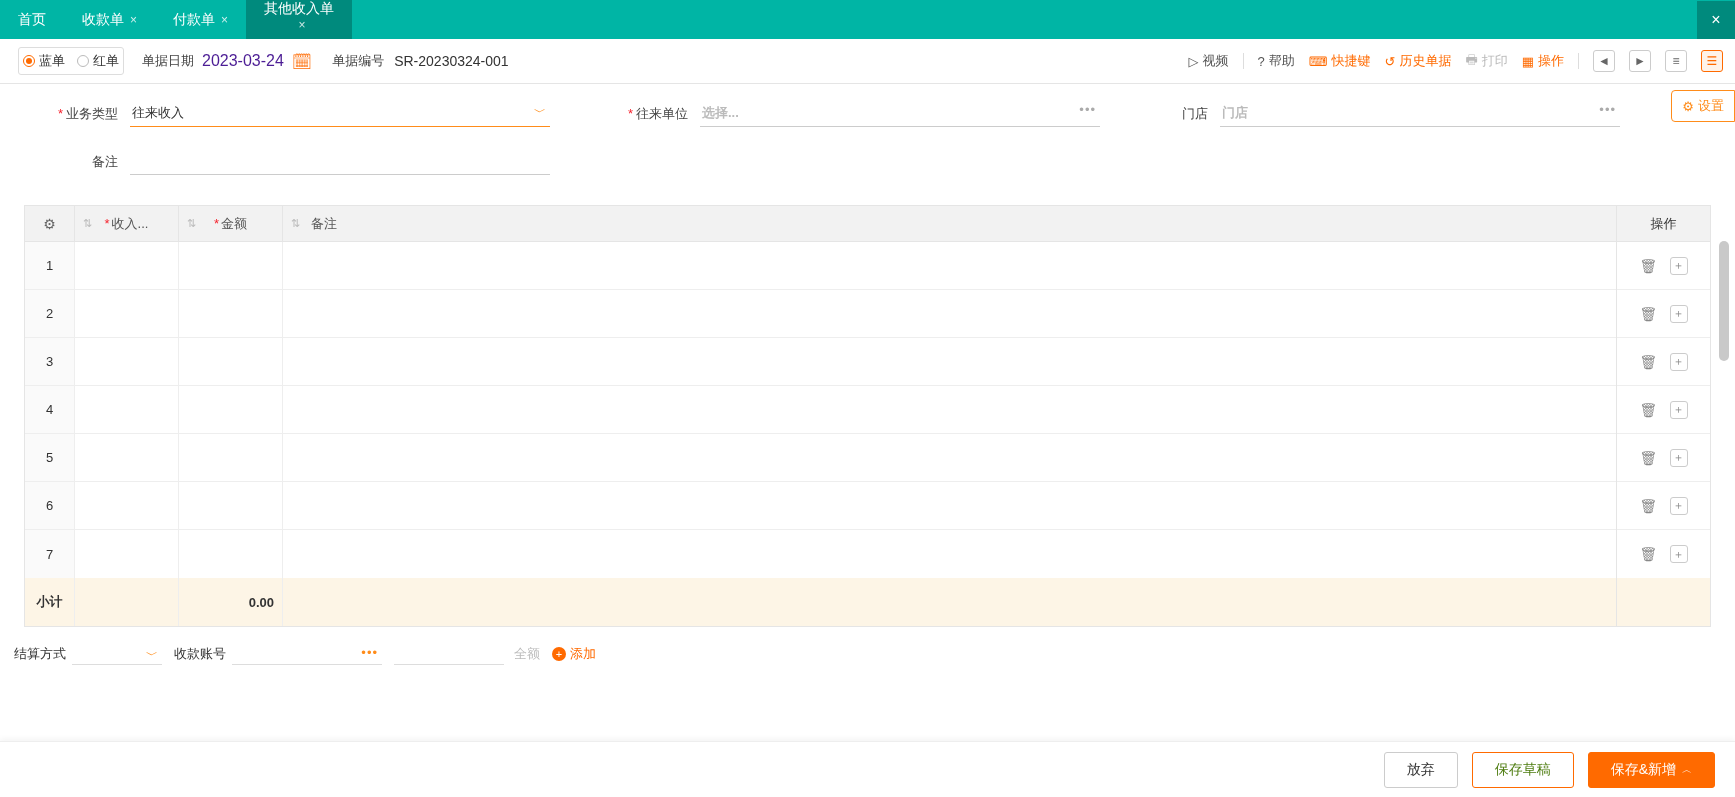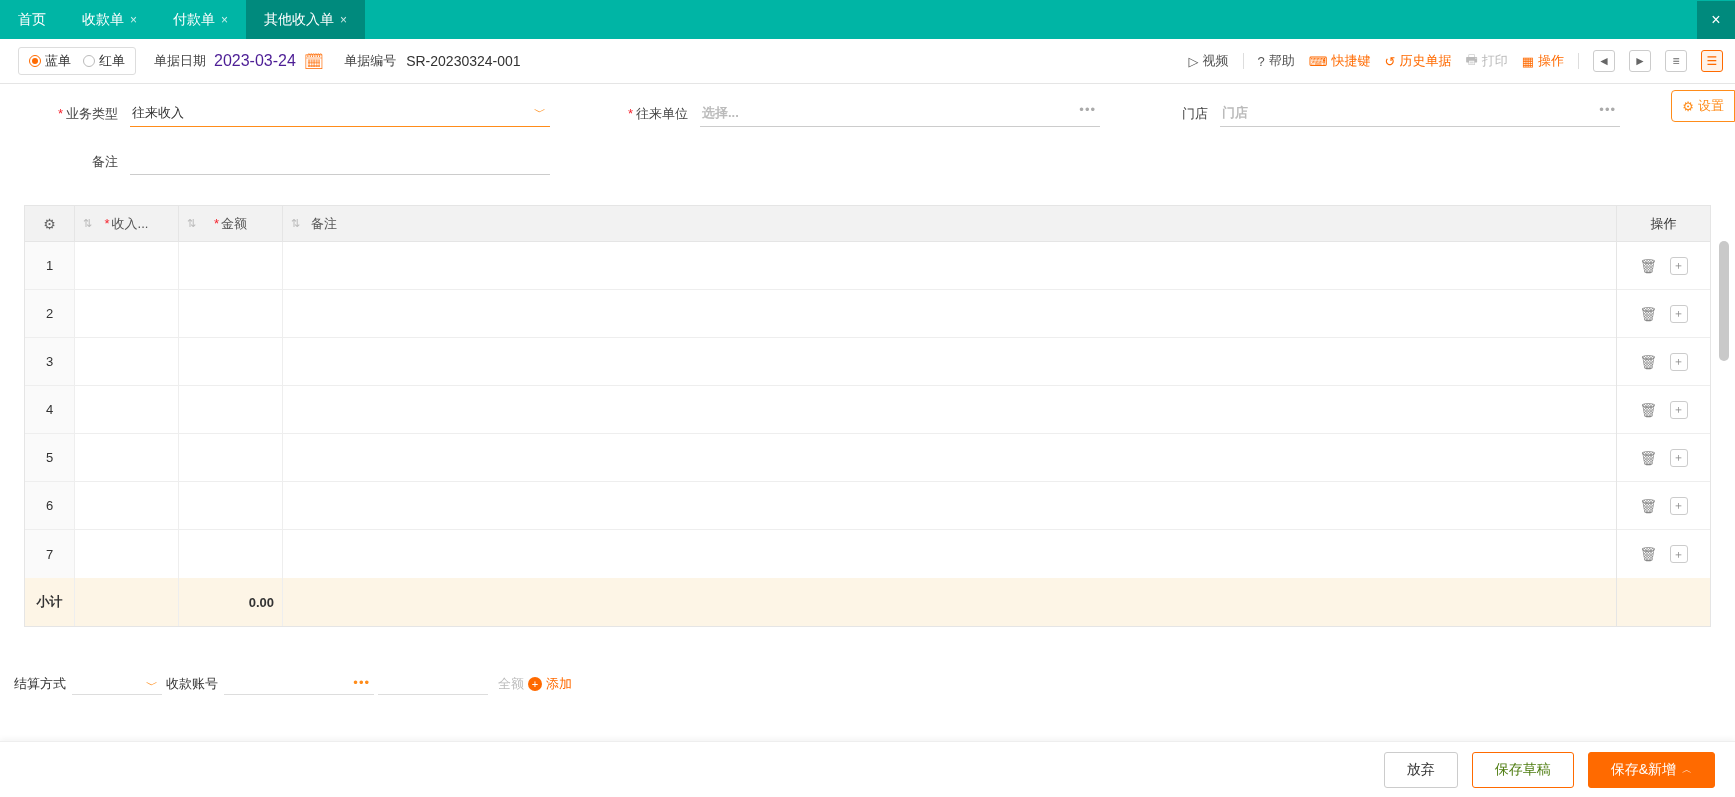--- a/index.html
+++ b/index.html
@@ -1,23 +1,23 @@
 <!DOCTYPE html>
 <html><head>
 <meta charset="utf-8">
 <style>
 * { margin:0; padding:0; box-sizing:border-box; font-family:"Microsoft YaHei","PingFang SC",sans-serif; }
 body { width:1735px; height:797px; background:#fff; font-size:13px; color:#333; overflow:hidden; position:relative; }
 .top-tabs { height:39px; background:#00b5a5; display:flex; align-items:center; }
 .top-tab { height:39px; padding:0 18px; display:flex; align-items:center; color:#fff; font-size:14px; cursor:pointer; }
-.top-tab.active { background:#008a7d; }
+.top-tab.active { background:#008a7d;flex-direction:column; }
 .top-tab .close-x { margin-left:6px; font-size:12px; opacity:.8; }
 .top-close-btn { margin-left:auto; width:38px; height:38px; background:#008a7d; display:flex; align-items:center; justify-content:center; color:#fff; font-size:16px; cursor:pointer; }
 .sub-bar { height:45px; border-bottom:1px solid #e5e5e5; display:flex; align-items:center; padding:0 12px 0 18px; background:#fff; }
-.radio-box { border:1px solid #ddd; border-radius:3px; padding:4px 10px; display:flex; align-items:center; gap:12px; }
+.radio-box { border:1px solid #ddd; border-radius:3px; padding:4px 4px; display:flex; align-items:center; gap:12px; }
 .radio-item { display:flex; align-items:center; gap:4px; cursor:pointer; font-size:13px; }
 .rcircle { width:12px; height:12px; border:1px solid #bbb; border-radius:50%; display:inline-flex; align-items:center; justify-content:center; }
 .rcircle.on { border-color:#ff6a00; }
 .rcircle.on::after { content:""; width:6px; height:6px; background:#ff6a00; border-radius:50%; }
 .sub-lbl { margin-left:18px; color:#444; }
 .date-val { margin-left:8px; font-size:16px; color:#4c1d95; }
 .calendar-icon { margin-left:8px; color:#ff6a00; font-size:16px; }
 .doc-num-lbl { margin-left:20px; color:#444; }
 .doc-num-val { margin-left:10px; color:#333; font-size:14px; }
 .sub-right { margin-left:auto; display:flex; align-items:center; gap:14px; }
@@ -57,21 +57,21 @@
 .td.col-idx { background:#fafafa; }
 .subtotal-row { background:#fdf5e6; font-weight:bold; }
 .tbl-right .thead { justify-content:center; }
 .op-th { width:100%; display:flex; align-items:center; justify-content:center; }
 .op-row { height:48px; display:flex; align-items:center; justify-content:center; gap:12px; border-bottom:1px solid #eee; }
 .op-row:last-child { border-bottom:none; }
 .op-ic { width:18px; height:18px; display:inline-flex; align-items:center; justify-content:center; color:#888; cursor:pointer; border:1px solid #ccc; border-radius:3px; font-size:11px; }
 .op-ic.trash { border:none; font-size:14px; }
 .gear { color:#666; font-size:14px; }
 .table-scroll-stub { position:absolute; right:-18px; top:36px; width:10px; height:120px; background:#c9c9c9; border-radius:5px; }
-.settle-row { margin:46px 24px 10px 14px; display:flex; align-items:center; gap:4px; }
+.settle-row { margin:16px 24px 10px 14px; display:flex; align-items:center; gap:12px; }
 .settle-field { display:flex; align-items:center; gap:6px; }
 .settle-inp { border-bottom:1px solid #ddd; min-width:90px; padding:2px 20px 2px 2px; position:relative; min-height:22px; }
 .settle-inp .drop-arrow { color:#ff8c1a; }
 .settle-inp .dots { color:#ff8c1a; }
 .full-amt { color:#bbb; margin-left:4px; }
 .add-link { color:#ff6a00; cursor:pointer; display:flex; align-items:center; gap:4px; }
 .plus-circle { width:14px; height:14px; border-radius:50%; background:#ff6a00; color:#fff; display:inline-flex; align-items:center; justify-content:center; font-size:11px; }
 .footer { position:absolute; left:0; right:0; bottom:0; height:56px; border-top:1px solid #eee; box-shadow:0 -2px 6px rgba(0,0,0,.05); display:flex; align-items:center; justify-content:flex-end; padding:0 20px; gap:14px; background:#fff; }
 .btn { padding:8px 22px; border-radius:3px; font-size:14px; cursor:pointer; }
 .btn-plain { border:1px solid #ccc; background:#fff; color:#333; }

